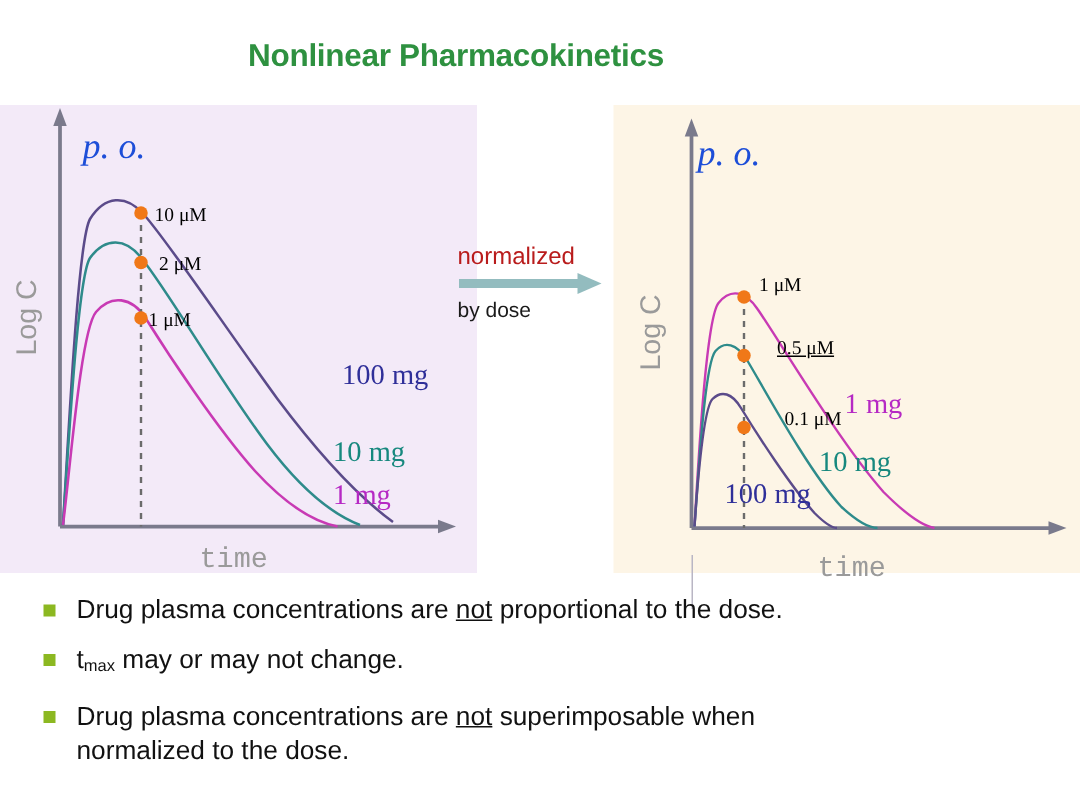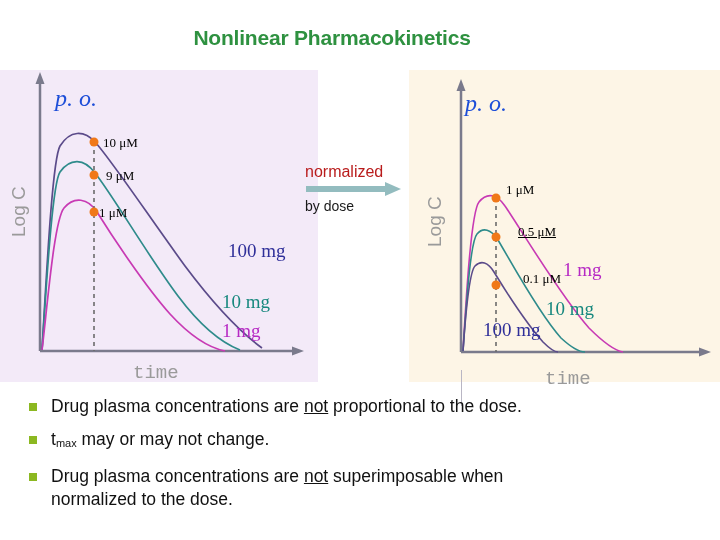--- a/index.html
+++ b/index.html
@@ -21,21 +21,20 @@
     position: absolute;
     top: 26px;
     left: 0;
     width: 608px;
     text-align: center;
     font-family: "Liberation Sans", sans-serif;
     font-size: 21px;
     font-weight: bold;
     color: #2e9140;
     letter-spacing: -0.2px;
-    padding-left: 28px;
   }
 
   
   .panel {
     position: absolute;
     top: 70px;
     height: 312px;
   }
   #panel-left {
     left: 0;
@@ -192,21 +191,21 @@
     <circle cx="94" cy="105" r="4.5" fill="#f07818"></circle>
     <circle cx="94" cy="142" r="4.5" fill="#f07818"></circle>
   </svg>
 </div>
 
 <div class="po-label" id="po-left">p. o.</div>
 <div class="axis-y" id="ylabel-left">Log C</div>
 <div class="axis-x" id="xlabel-left">time</div>
 
 <div class="pt-label" style="left:103px; top:135px;">10 μM</div>
-<div class="pt-label" style="left:106px; top:168px;">9 μM</div>
+<div class="pt-label" style="left:106px; top:168px;">2 μM</div>
 <div class="pt-label" style="left:99px;  top:205px;">1 μM</div>
 
 <div class="dose-label dose-100" style="left:228px; top:240px;">100 mg</div>
 <div class="dose-label dose-10" style="left:222px; top:291px;">10 mg</div>
 <div class="dose-label dose-1" style="left:222px; top:320px;">1 mg</div>
 
 <div id="normalized-block">
   <div id="normalized-text">normalized</div>
   <svg id="arrow-svg" width="98" height="14" viewBox="0 0 98 14">
     <line x1="1" y1="7" x2="84" y2="7" stroke="#93bcbf" stroke-width="6"></line>

